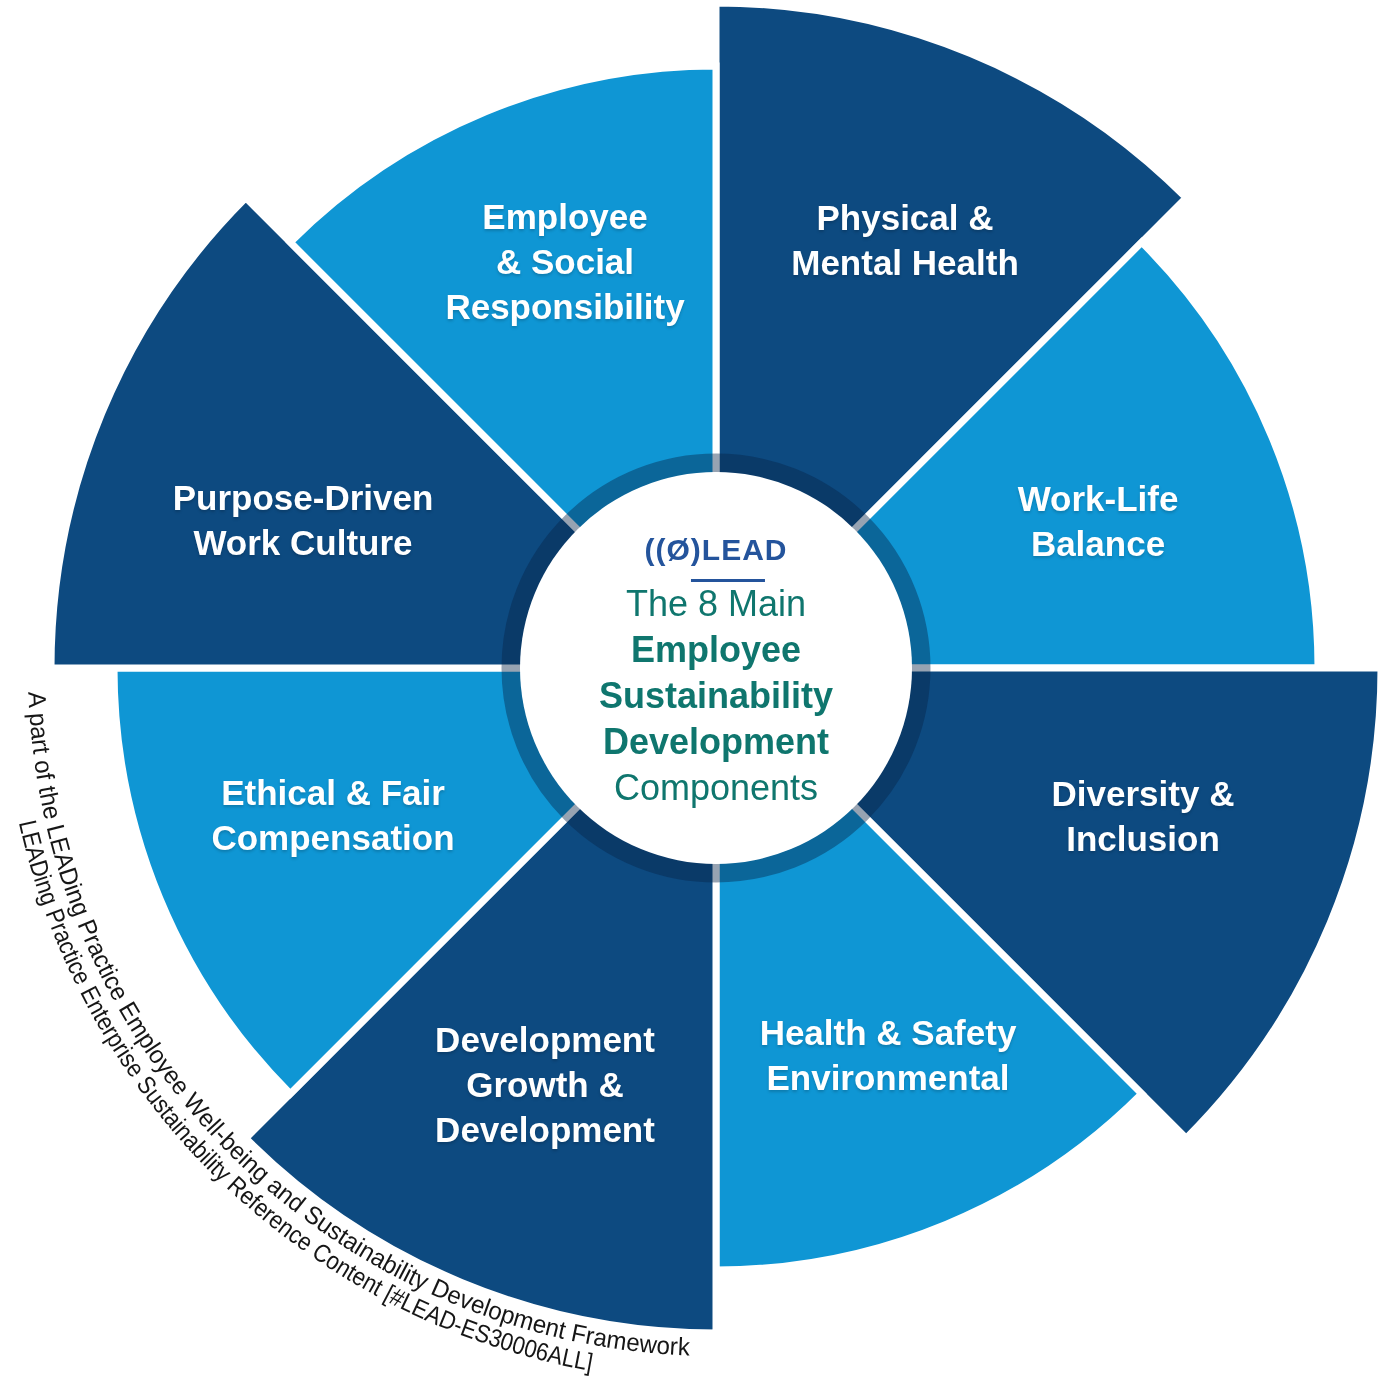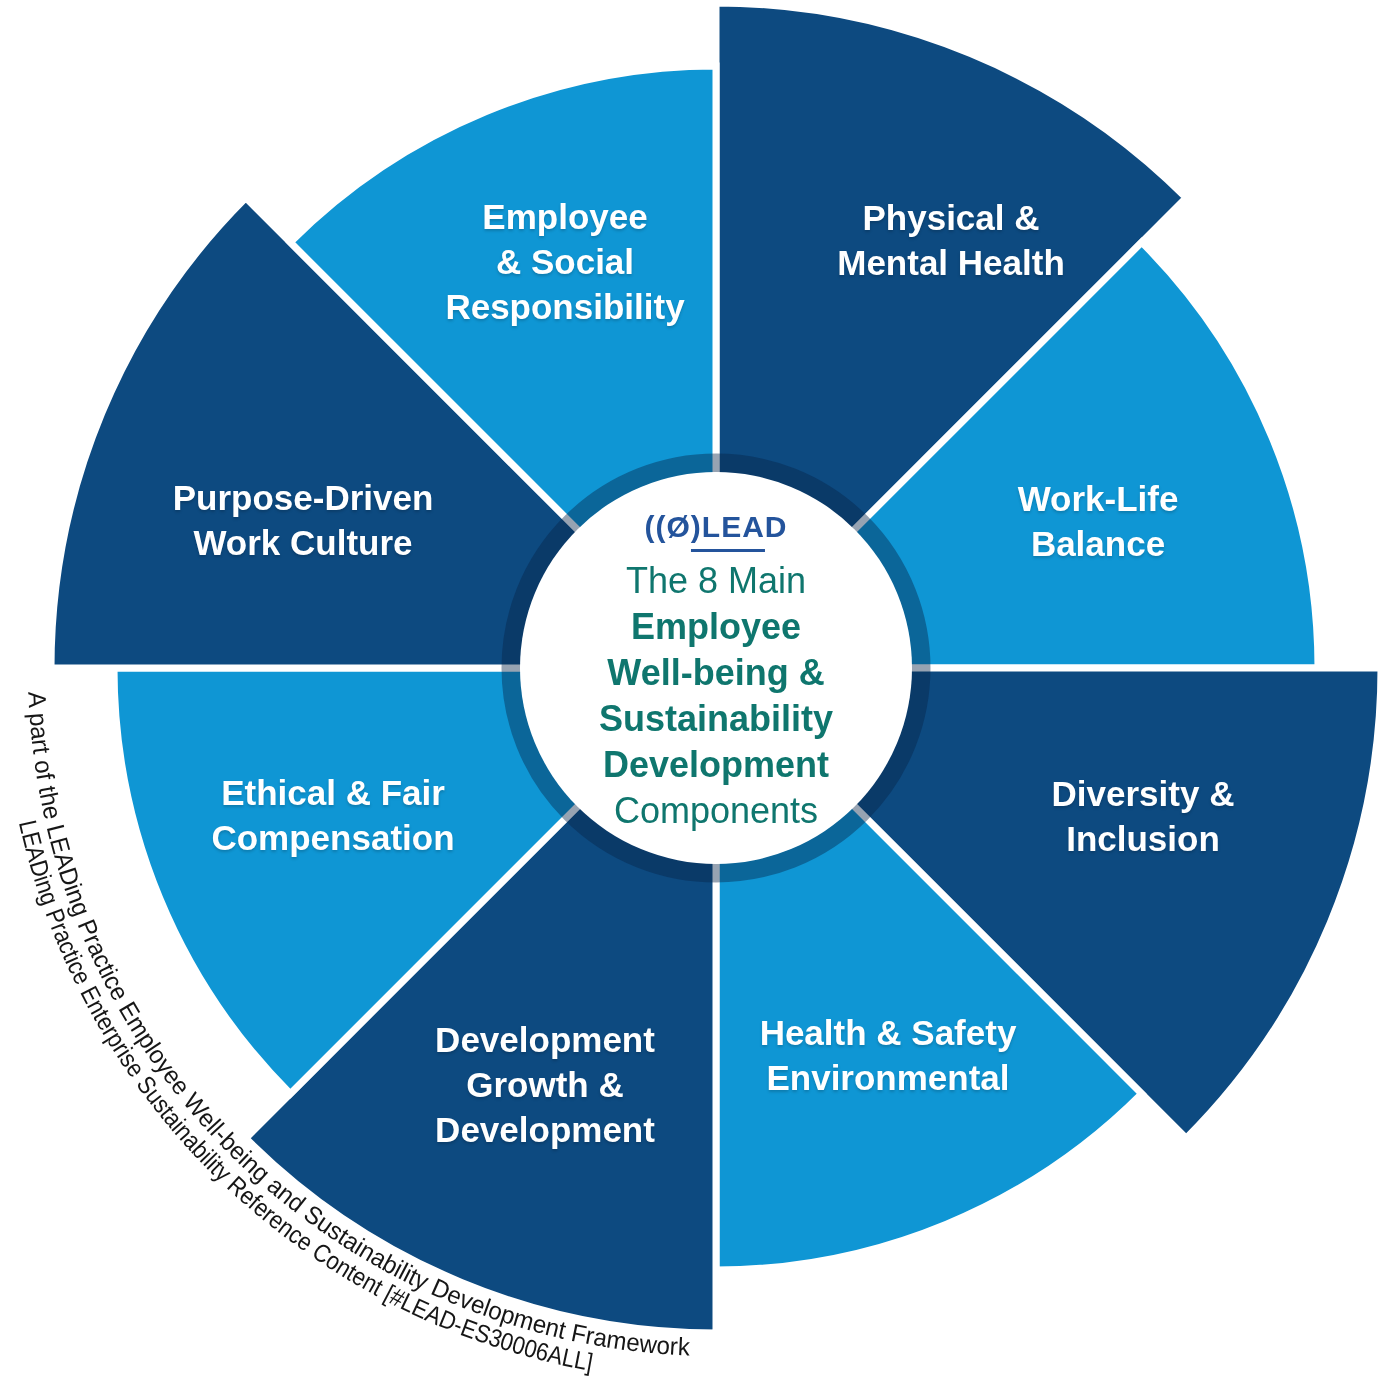--- a/index.html
+++ b/index.html
@@ -16,21 +16,21 @@
   }
   .seg-line{display:block;}
   .center-content{
     position:absolute;left:716px;top:672px;transform:translate(-50%,-50%);
     text-align:center;
   }
   .lead-logo{
     font-size:30px;font-weight:700;letter-spacing:1px;
     color:#24549C;margin-bottom:14px;white-space:nowrap;
   }
-  .lead-logo .uline{border-bottom:3px solid #24549C;padding-bottom:6px;}
+  .lead-logo .uline{border-bottom:3px solid #24549C;padding-bottom:13px;}
   .center-line{font-size:36px;line-height:46px;color:#0f766e;font-weight:400;}
   .center-line.bold{font-weight:700;}
   .curved-text{font-size:25px;fill:#161616;}
 </style>
 </head>
 <body>
 
 <svg id="wheel-svg" width="1387" height="1387" viewBox="0 0 1387 1387" xmlns="http://www.w3.org/2000/svg" xmlns:xlink="http://www.w3.org/1999/xlink">
   <defs>
     <path id="arc-footer-1" d="M 28.4 692.0 A 688 688 0 0 0 704.0 1355.9"></path>
@@ -50,21 +50,21 @@
   <circle cx="716" cy="668" r="196" fill="#ffffff"></circle>
 
   <text class="curved-text">
     <textPath href="#arc-footer-1" xlink:href="#arc-footer-1" textLength="1030" lengthAdjust="spacingAndGlyphs">A part of the LEADing Practice Employee Well-being and Sustainability Development Framework</textPath>
   </text>
   <text class="curved-text">
     <textPath href="#arc-footer-2" xlink:href="#arc-footer-2" textLength="840" lengthAdjust="spacingAndGlyphs">LEADing Practice Enterprise Sustainability Reference Content [#LEAD-ES30006ALL]</textPath>
   </text>
 </svg>
 
-<div class="seg-label" style="left:951px;top:240px;">
+<div class="seg-label" style="left:905px;top:240px;">
   <span class="seg-line">Physical &amp;</span>
   <span class="seg-line">Mental Health</span>
 </div>
 <div class="seg-label" style="left:1098px;top:521px;">
   <span class="seg-line">Work-Life</span>
   <span class="seg-line">Balance</span>
 </div>
 <div class="seg-label" style="left:1143px;top:816px;">
   <span class="seg-line">Diversity &amp;</span>
   <span class="seg-line">Inclusion</span>
@@ -89,17 +89,16 @@
 <div class="seg-label" style="left:565px;top:261px;">
   <span class="seg-line">Employee</span>
   <span class="seg-line">&amp; Social</span>
   <span class="seg-line">Responsibility</span>
 </div>
 
 <div class="center-content">
   <div class="lead-logo"><span>((Ø</span><span class="uline">)LEA</span><span>D</span></div>
   <div class="center-line">The 8 Main</div>
   <div class="center-line bold">Employee</div>
-  <div class="center-line bold">Well-being &amp;</div>
   <div class="center-line bold">Sustainability</div>
   <div class="center-line bold">Development</div>
   <div class="center-line">Components</div>
 </div>
 
 </body></html>

